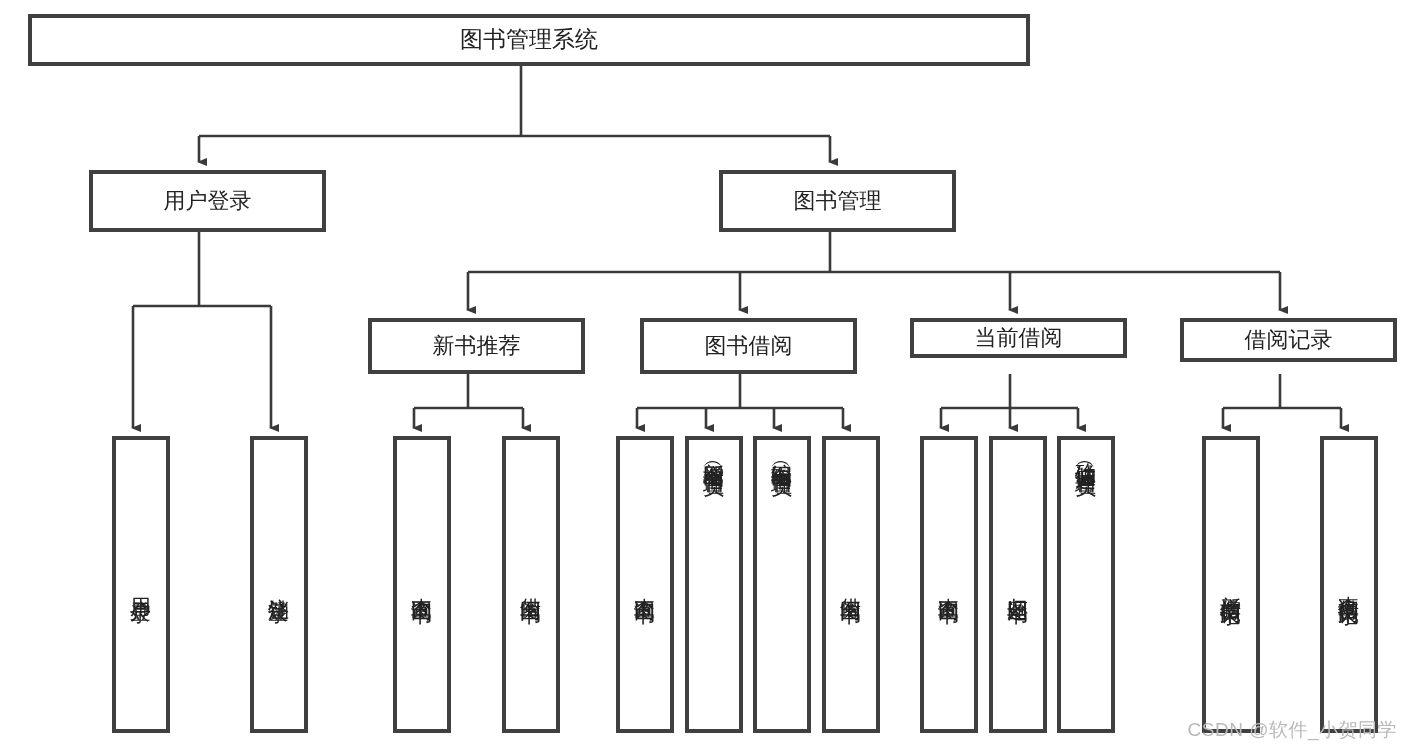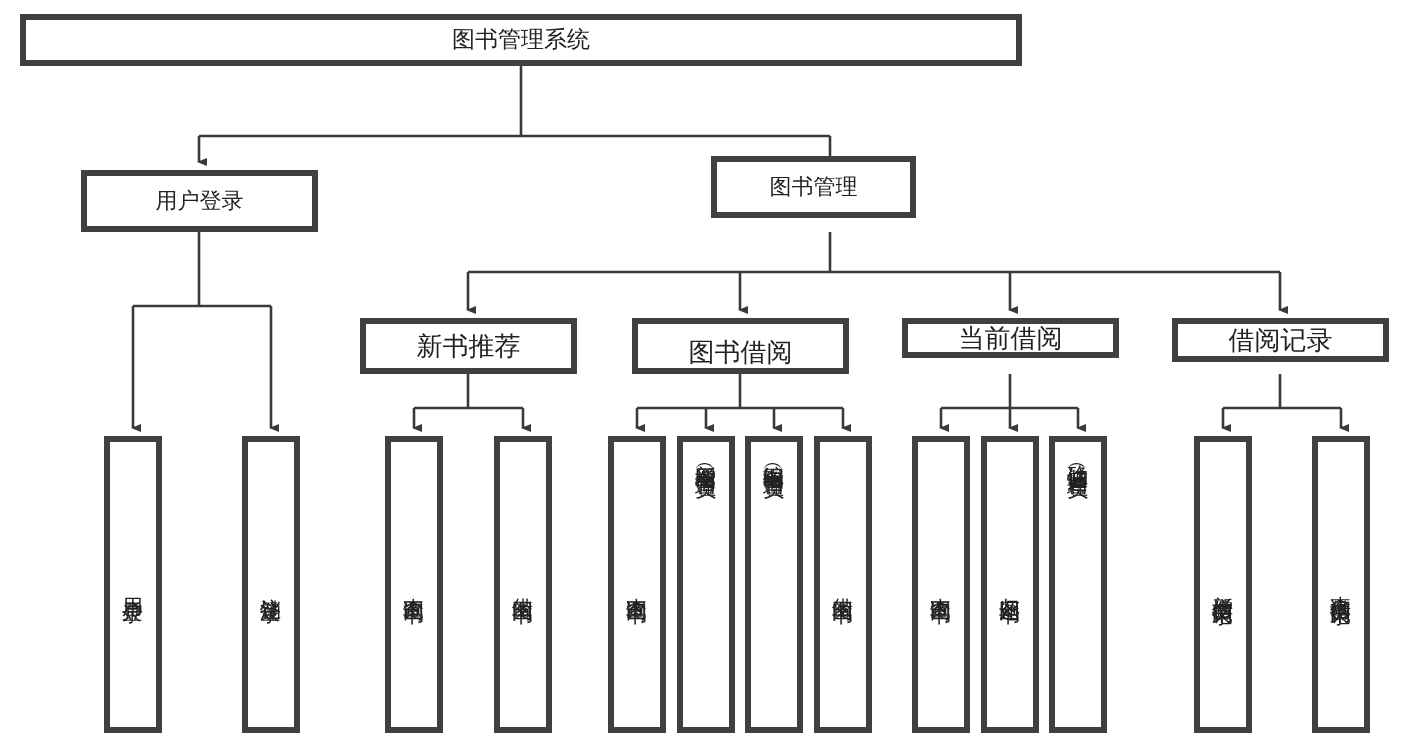--- a/index.html
+++ b/index.html
@@ -22,35 +22,36 @@
     left: 0;
     top: 0;
     width: 1405px;
     height: 747px;
     pointer-events: none;
   }
   .node {
     position: absolute;
     box-sizing: border-box;
     background: #ffffff;
-    border: 6px solid #404040;
+    border: 4px solid #404040;
     display: flex;
     align-items: center;
     justify-content: center;
     z-index: 2;
+    margin-left: 8px;
   }
   .node .label {
     color: #222222;
     text-align: center;
     line-height: 1.18;
     white-space: nowrap;
   }
   .node.root .label   { font-size: 23px; }
   .node.level2 .label { font-size: 22px; }
-  .node.level3 .label { font-size: 26px; }
+  .node.level3 .label { font-size: 22px; }
 
   .node.leaf {
     align-items: flex-start;
     justify-content: center;
     padding-top: 6px;
   }
   .node.leaf .label {
     font-size: 21px;
     writing-mode: vertical-rl;
     text-orientation: upright;
@@ -128,28 +129,28 @@
     </g>
   </svg>
 
   <div class="node root" style="left:20px; top:14px; width:1002px; height:52px;">
     <span class="label">图书管理系统</span>
   </div>
 
   <div class="node level2" style="left:81px; top:170px; width:237px; height:62px;">
     <span class="label">用户登录</span>
   </div>
-  <div class="node level2" style="left:711px; top:156px; width:205px; height:62px;">
+  <div class="node level2" style="left:711px; top:170px; width:237px; height:62px;">
     <span class="label">图书管理</span>
   </div>
 
   <div class="node level3" style="left:360px; top:318px; width:217px; height:56px;">
     <span class="label">新书推荐</span>
   </div>
-  <div class="node level3" style="left:632px; top:318px; width:217px; height:56px;align-items:flex-end;">
+  <div class="node level3" style="left:632px; top:318px; width:217px; height:56px;">
     <span class="label">图书借阅</span>
   </div>
   <div class="node level3" style="left:902px; top:318px; width:217px; height:40px;">
     <span class="label">当前借阅</span>
   </div>
   <div class="node level3" style="left:1172px; top:318px; width:217px; height:44px;">
     <span class="label">借阅记录</span>
   </div>
 
   <div class="node leaf center-v" style="left:104px; top:436px; width:58px; height:297px;">
@@ -189,14 +190,15 @@
     <span class="label">确认归还（管理员）</span>
   </div>
 
   <div class="node leaf center-v" style="left:1194px; top:436px; width:58px; height:297px;">
     <span class="label">新增借阅记录</span>
   </div>
   <div class="node leaf center-v" style="left:1312px; top:436px; width:58px; height:297px;">
     <span class="label">查询借阅记录</span>
   </div>
 
+  <div class="watermark">CSDN @软件_小贺同学</div>
 
 </div>
 
 </body></html>

